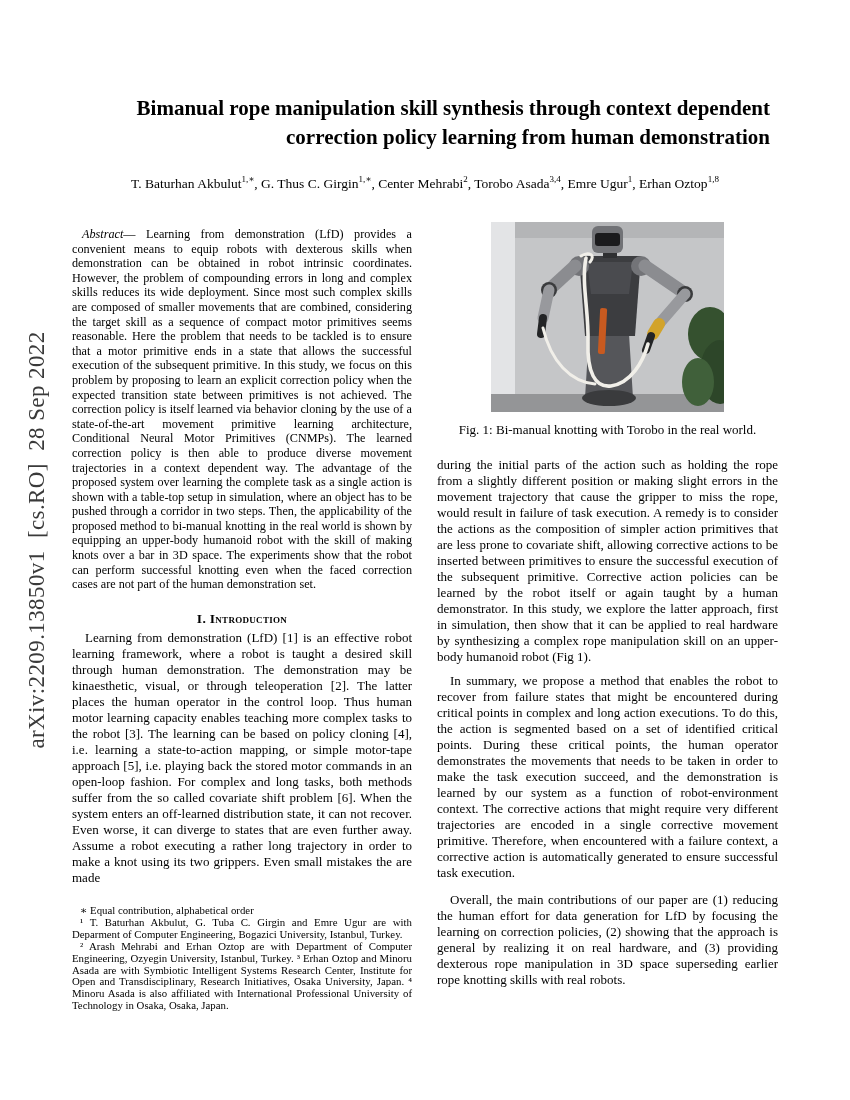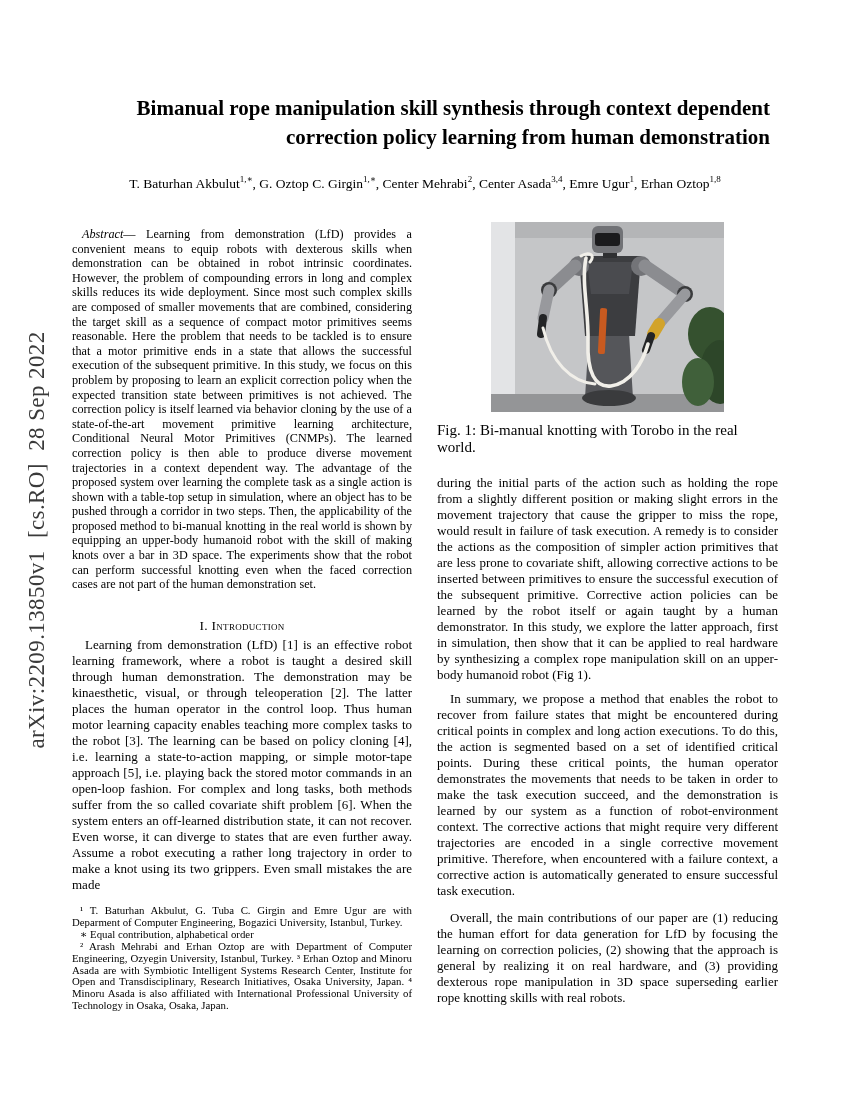--- a/index.html
+++ b/index.html
@@ -28,63 +28,63 @@
   }
   .author-line sup { font-size:9px; }
 
   .col-left { position:absolute; left:72px; top:227px; width:340px; }
   .abstract {
     font-weight:400; font-size:12.2px; line-height:14.6px;
     text-align:justify; text-indent:10px; hyphens:auto;
   }
   .abstract-label { font-style:italic; }
   .section-heading {
-    margin-top:26px; text-align:center; font-size:13.5px;
-    font-variant:small-caps; letter-spacing:0.3px; font-weight:400;
+    margin-top:19px; text-align:center; font-size:13.5px;
+    font-variant:small-caps; letter-spacing:0.3px; font-weight:700;
   }
   .body-para {
     margin-top:3px; font-size:13px; line-height:16px;
     text-align:justify; hyphens:auto;
   }
   .indent { text-indent:13px; }
 
   .footnotes {
     position:absolute; left:72px; top:905px; width:340px;
     font-size:10.8px; line-height:11.9px; text-align:justify;
   }
   .footnotes p { text-indent:8px; }
 
   .col-right { position:absolute; left:437px; top:222px; width:341px; }
   .figure-wrap { width:233px; height:190px; margin:0 auto; overflow:hidden; }
   .figure-wrap svg { display:block; width:233px; height:190px; }
-  .figure-caption { margin-top:10px; text-align:left; font-size:15px; }
+  .figure-caption { margin-top:10px; text-align:center; font-size:13px; }
   .col-right .first-para { margin-top:19px; }
   .col-right .mid-para { margin-top:8px; }
   .col-right .last-para { margin-top:11px; }
 </style>
 </head>
 <body>
 
 <div class="page">
 
   <div class="arxiv-stamp">arXiv:2209.13850v1  [cs.RO]  28 Sep 2022</div>
 
   <h1 class="paper-title">Bimanual rope manipulation skill synthesis through context dependent correction policy learning from human demonstration</h1>
 
-  <div class="author-line"><span>T. Baturhan Akbulut</span><sup>1,∗</sup>, <span>G. Oztop C. Girgin</span><sup>1,∗</sup>, <span>Center Mehrabi</span><sup>2</sup>, <span>Center Asada</span><sup>3,4</sup>, <span>Emre Ugur</span><sup>1</sup>, <span>Erhan Oztop</span><sup>1,8</sup></div>
+  <div class="author-line"><span>T. Baturhan Akbulut</span><sup>1,∗</sup>, <span>G. Thus C. Girgin</span><sup>1,∗</sup>, <span>Center Mehrabi</span><sup>2</sup>, <span>Torobo Asada</span><sup>3,4</sup>, <span>Emre Ugur</span><sup>1</sup>, <span>Erhan Oztop</span><sup>1,8</sup></div>
 
   <div class="col-left">
     <p class="abstract"><span class="abstract-label">Abstract</span><span>— Learning from demonstration (LfD) provides a convenient means to equip robots with dexterous skills when demonstration can be obtained in robot intrinsic coordinates. However, the problem of compounding errors in long and complex skills reduces its wide deployment. Since most such complex skills are composed of smaller movements that are combined, considering the target skill as a sequence of compact motor primitives seems reasonable. Here the problem that needs to be tackled is to ensure that a motor primitive ends in a state that allows the successful execution of the subsequent primitive. In this study, we focus on this problem by proposing to learn an explicit correction policy when the expected transition state between primitives is not achieved. The correction policy is itself learned via behavior cloning by the use of a state-of-the-art movement primitive learning architecture, Conditional Neural Motor Primitives (CNMPs). The learned correction policy is then able to produce diverse movement trajectories in a context dependent way. The advantage of the proposed system over learning the complete task as a single action is shown with a table-top setup in simulation, where an object has to be pushed through a corridor in two steps. Then, the applicability of the proposed method to bi-manual knotting in the real world is shown by equipping an upper-body humanoid robot with the skill of making knots over a bar in 3D space. The experiments show that the robot can perform successful knotting even when the faced correction cases are not part of the human demonstration set.</span></p>
     <h2 class="section-heading">I. Introduction</h2>
     <p class="body-para indent">Learning from demonstration (LfD) [1] is an effective robot learning framework, where a robot is taught a desired skill through human demonstration. The demonstration may be kinaesthetic, visual, or through teleoperation [2]. The latter places the human operator in the control loop. Thus human motor learning capacity enables teaching more complex tasks to the robot [3]. The learning can be based on policy cloning [4], i.e. learning a state-to-action mapping, or simple motor-tape approach [5], i.e. playing back the stored motor commands in an open-loop fashion. For complex and long tasks, both methods suffer from the so called covariate shift problem [6]. When the system enters an off-learned distribution state, it can not recover. Even worse, it can diverge to states that are even further away. Assume a robot executing a rather long trajectory in order to make a knot using its two grippers. Even small mistakes the are made</p>
   </div>
 
   <div class="footnotes">
+    <p>∗ Equal contribution, alphabetical order</p>
     <p>¹ T. Baturhan Akbulut, G. Tuba C. Girgin and Emre Ugur are with Deparment of Computer Engineering, Bogazici University, Istanbul, Turkey.</p>
-    <p>∗ Equal contribution, alphabetical order</p>
     <p>² Arash Mehrabi and Erhan Oztop are with Department of Computer Engineering, Ozyegin University, Istanbul, Turkey. ³ Erhan Oztop and Minoru Asada are with Symbiotic Intelligent Systems Research Center, Institute for Open and Transdisciplinary, Research Initiatives, Osaka University, Japan. ⁴ Minoru Asada is also affiliated with International Professional University of Technology in Osaka, Osaka, Japan.</p>
   </div>
 
   <div class="col-right">
     <div class="figure-wrap">
       <svg viewBox="0 0 233 190" preserveAspectRatio="none">
         <rect x="0" y="0" width="233" height="190" fill="#c5c6c8"></rect>
         <rect x="24" y="0" width="209" height="16" fill="#b4b5b7"></rect>
         <rect x="0" y="0" width="24" height="178" fill="#e3e4e6"></rect>
         <rect x="0" y="172" width="233" height="18" fill="#949597"></rect>

